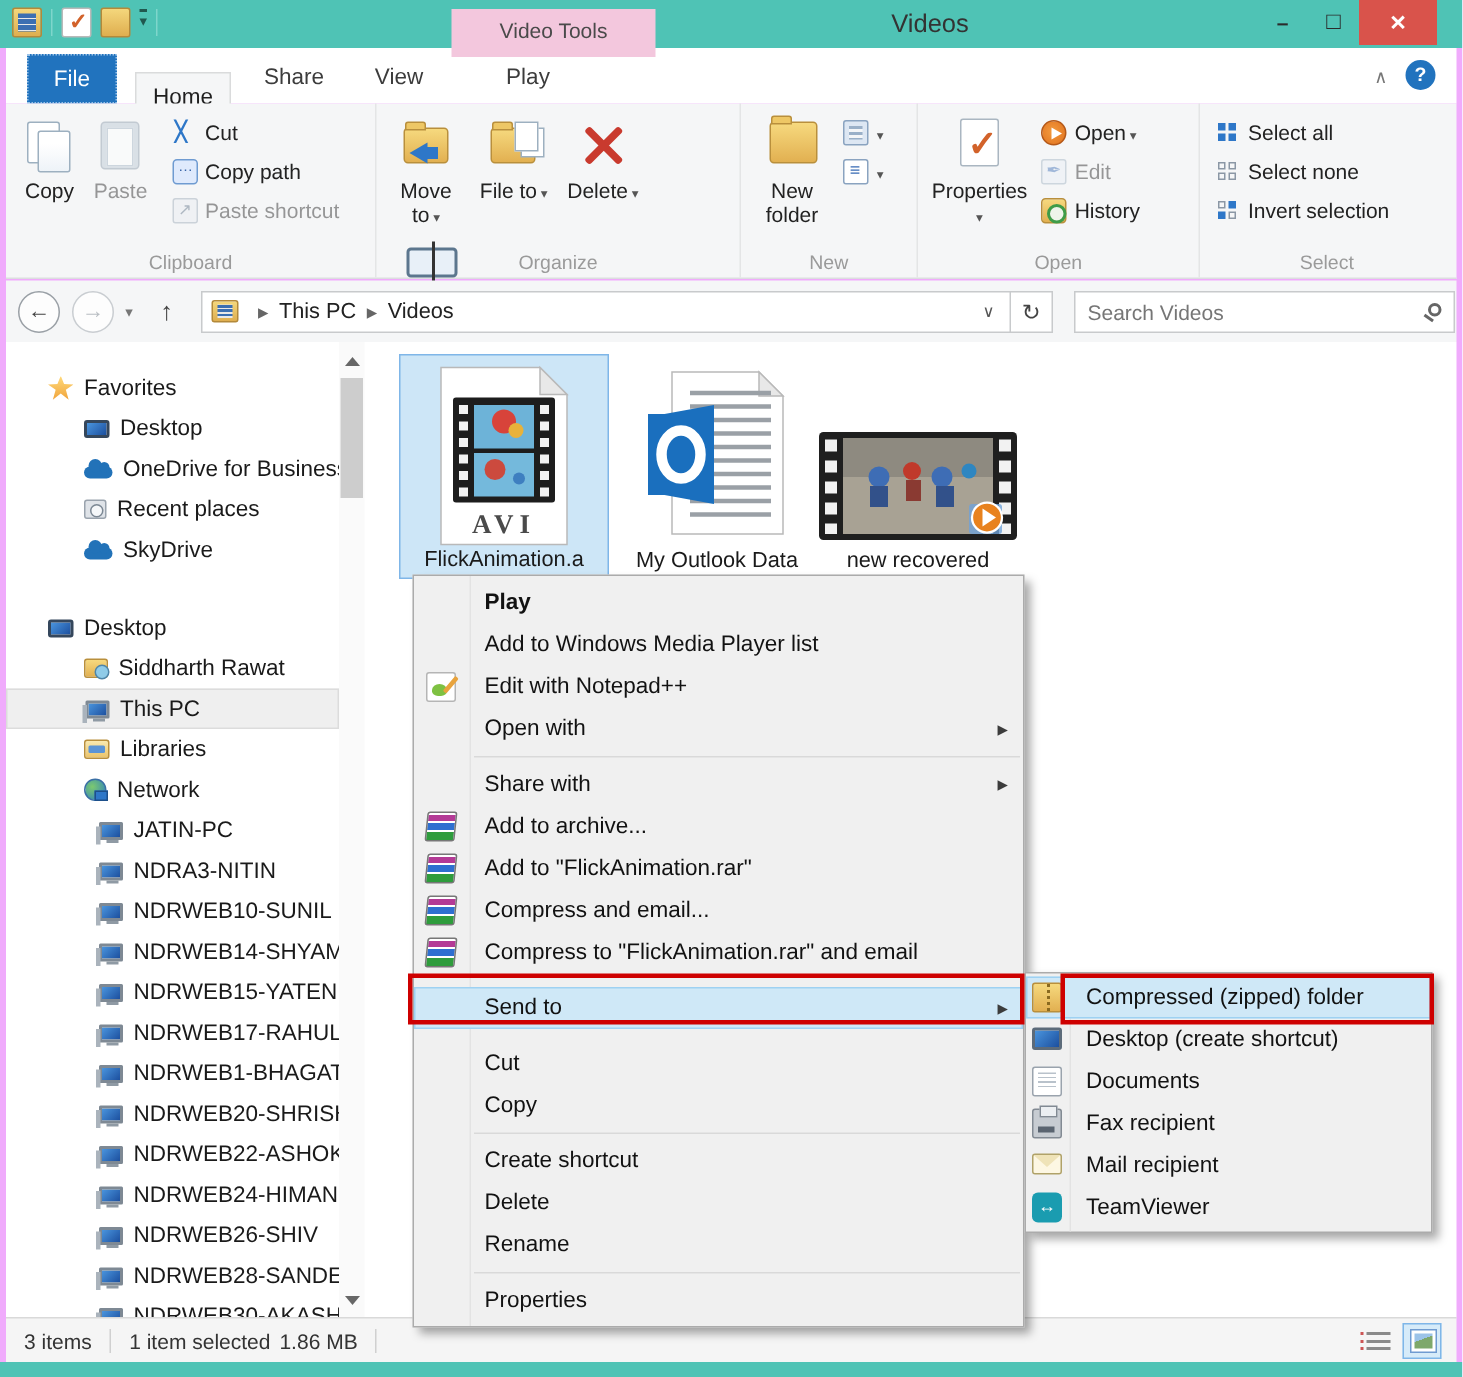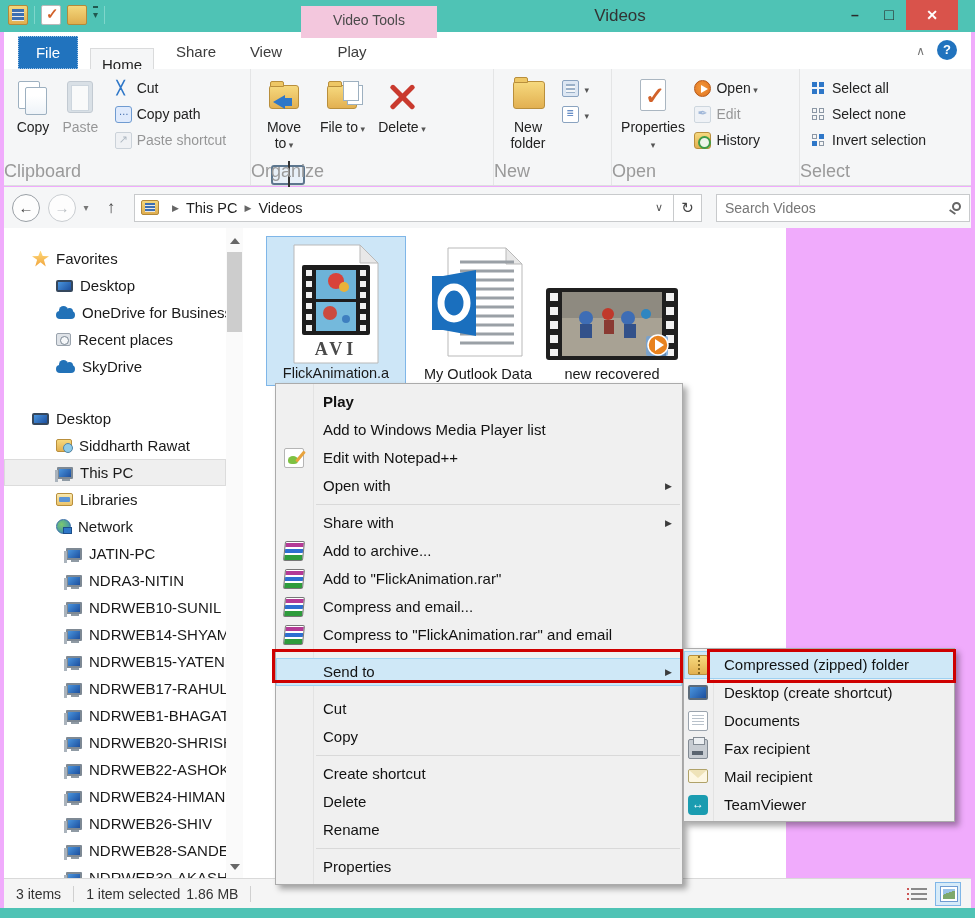--- a/index.html
+++ b/index.html
@@ -39,21 +39,21 @@
   .tab-view { left:234px; width:56px; }
   .tab-play { left:305px; width:86px; }
   .rib-collapse { position:absolute; right:46px; top:12px; color:#777; font-size:12px; }
   .rib-collapse::before { content:"\2227"; }
   .rib-help { position:absolute; right:14px; top:8px; width:20px; height:20px; border-radius:50%; background:#2173BE; color:#fff; text-align:center; line-height:20px; font-size:13px; font-weight:bold; }
   .rib-help::before { content:"?"; }
 
   
   .ribbon { position:absolute; left:4px; top:69px; width:967px; height:117px; background:#F5F6F7; border-bottom:1px solid #DCDEDF; display:flex; }
   .rgroup { position:relative; height:100%; border-right:1px solid #E4E5E6; padding-top:6px; }
-  .rgroup-label { position:absolute; bottom:3px; left:0; right:0; font-size:18px; color:#9a9a9a; }
+  .rgroup-label { position:absolute; bottom:3px; left:0; right:0; text-align:center; font-size:13px; color:#9a9a9a; }
   .g-clip { width:247px; } .g-org { width:243px; } .g-new { width:118px; } .g-open { width:188px; } .g-sel { width:169px; }
   .bigbtn { display:inline-block; vertical-align:top; text-align:center; font-size:14px; color:#222; padding:2px 4px; }
   .bigbtn .bico { display:block; margin:2px auto 4px; position:relative; width:34px; height:36px; }
   .dis { opacity:.45; }
   .dd-after::after { content:" \25BE"; font-size:9px; color:#555; }
   .smallcol { display:inline-block; vertical-align:top; margin-left:8px; }
   .smallrow { display:flex; align-items:center; gap:5px; height:26px; font-size:14px; color:#222; white-space:nowrap; }
   .sico { width:17px; height:17px; position:relative; flex:0 0 auto; }
 
   
@@ -109,21 +109,21 @@
   .addr-chev::before { content:"\2228"; }
   .refreshbtn { width:28px; height:28px; border:1px solid #c8cacc; border-left:none; background:#fff; color:#444; font-size:15px; display:flex; align-items:center; justify-content:center; }
   .refreshbtn::before { content:"\21BB"; }
   .searchbox { position:relative; margin-left:14px; width:254px; height:28px; background:#fff; border:1px solid #c8cacc; display:flex; align-items:center; }
   .searchbox input { border:none; outline:none; width:210px; margin-left:8px; font-size:14px; color:#333; font-family:"Liberation Sans",sans-serif; background:transparent; }
   .searchbox input::placeholder { color:#767676; }
   .mag { position:absolute; right:8px; top:7px; width:9px; height:9px; border:2px solid #666; border-radius:50%; }
   .mag::after { content:""; position:absolute; left:-5px; top:7px; width:7px; height:2px; background:#666; transform:rotate(35deg); }
 
   
-  .main { position:absolute; left:4px; top:228px; width:782px; height:650px; background:#fff; }
+  .main { position:absolute; left:4px; top:228px; width:967px; height:650px; background:#fff; }
 
   
   .sidebar { position:absolute; left:0; top:0; width:222px; height:650px; overflow:hidden; padding-top:17px; }
   .srow { position:relative; height:27px; display:flex; align-items:center; font-size:15px; color:#1a1a1a; white-space:nowrap; }
   .srow .sic { flex:0 0 auto; margin-right:7px; position:relative; }
   .lv0 { padding-left:28px; }
   .lv1 { padding-left:52px; }
   .lv2 { padding-left:62px; }
   .srow.sel { background:#efefef; border:1px solid #dcdcdc; }
   .sgap { height:25px; }

